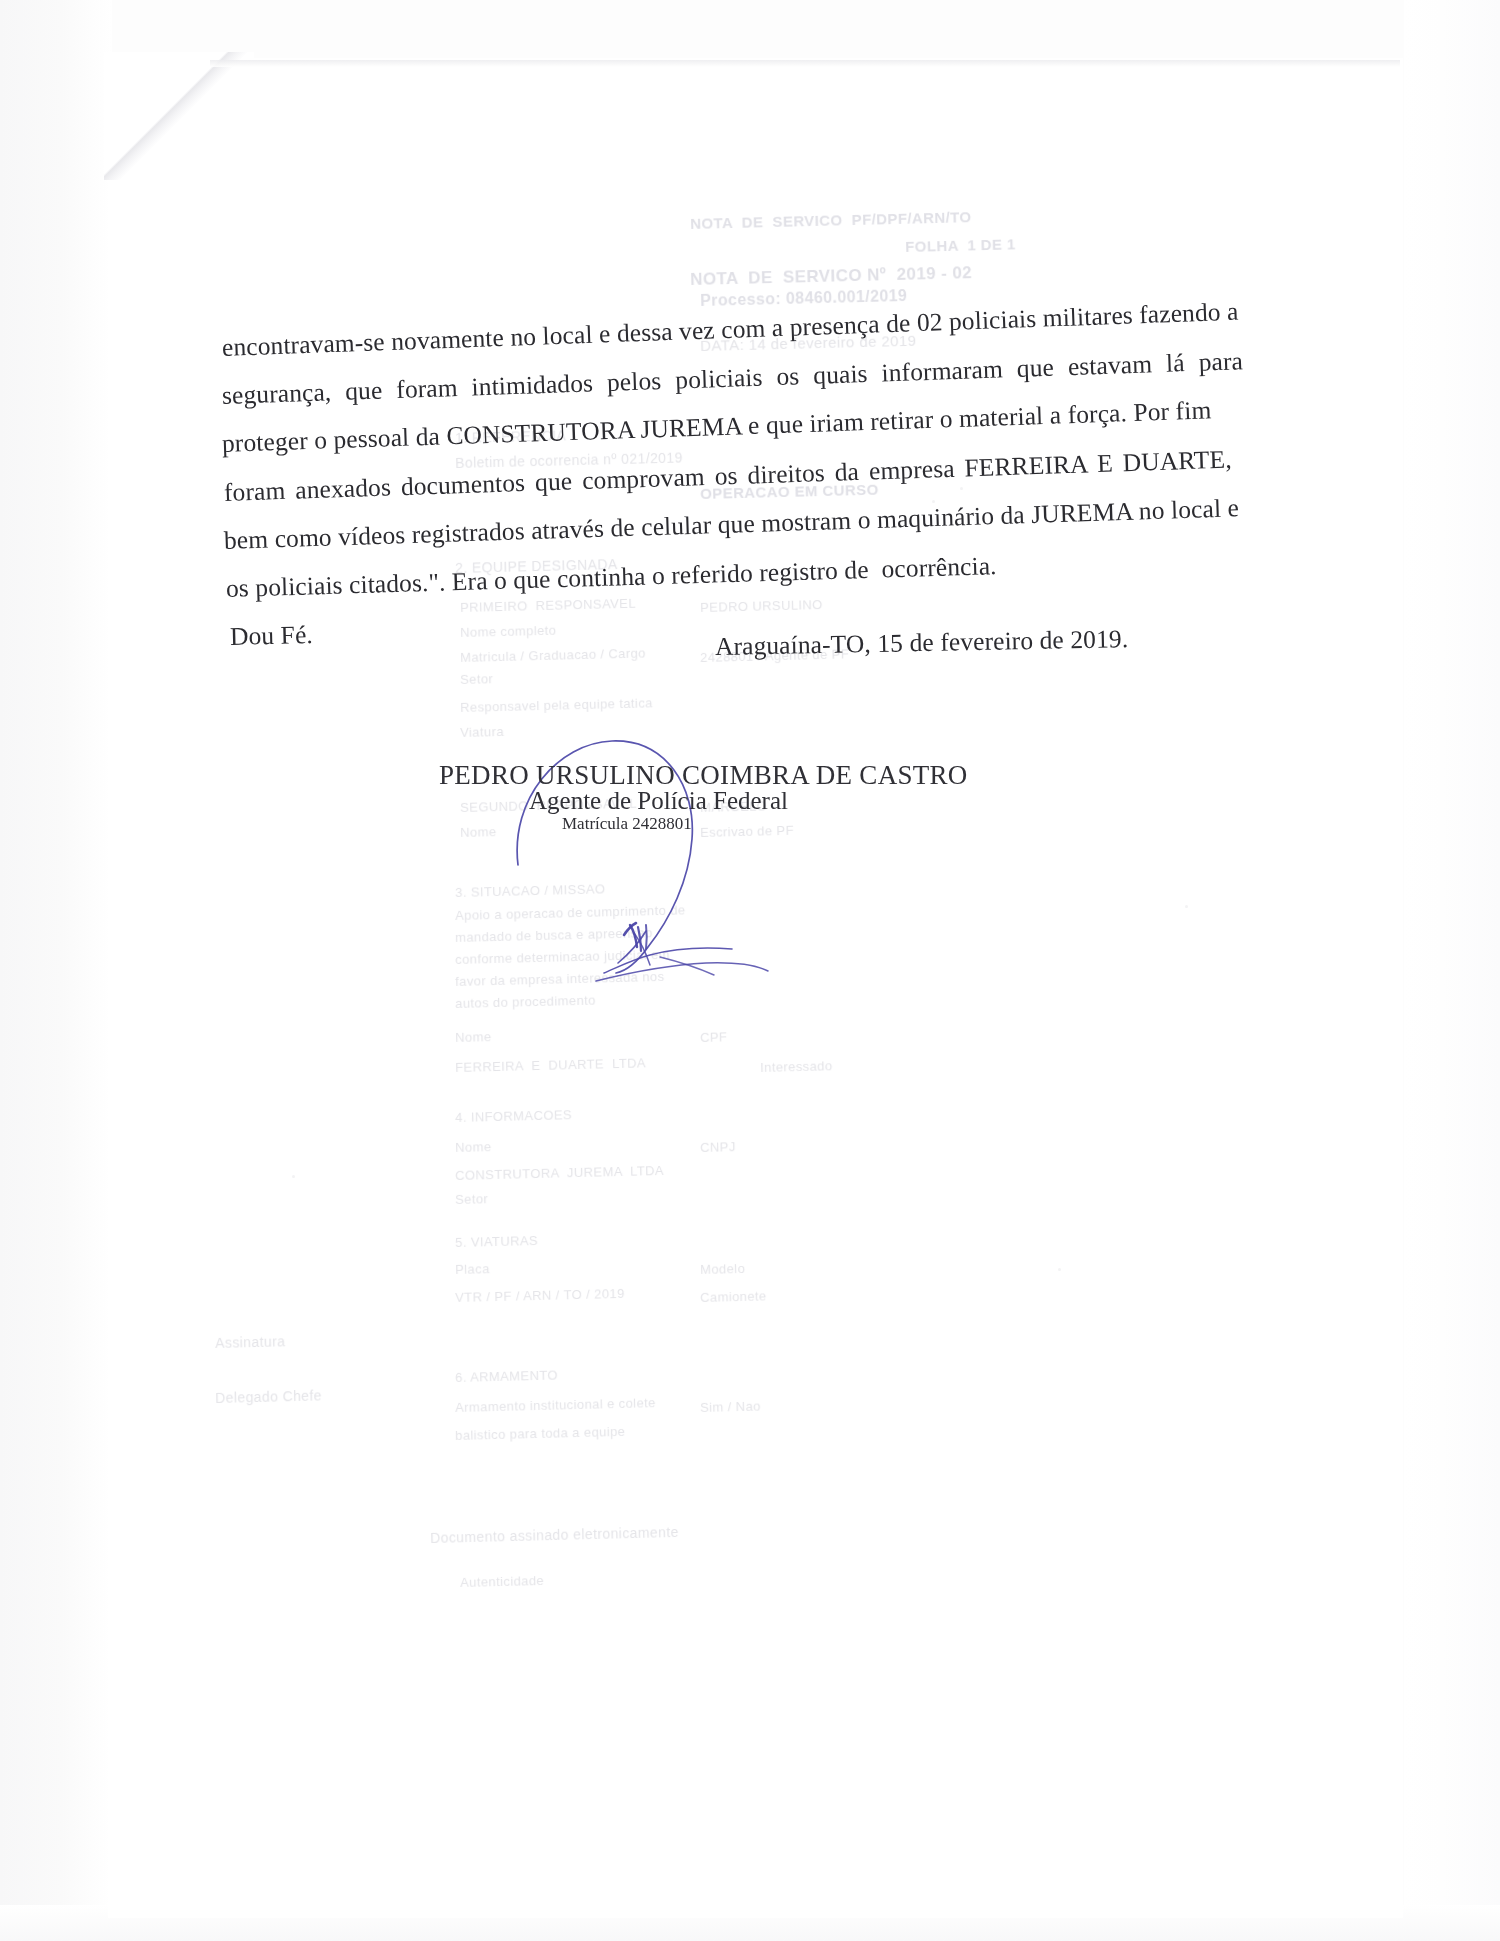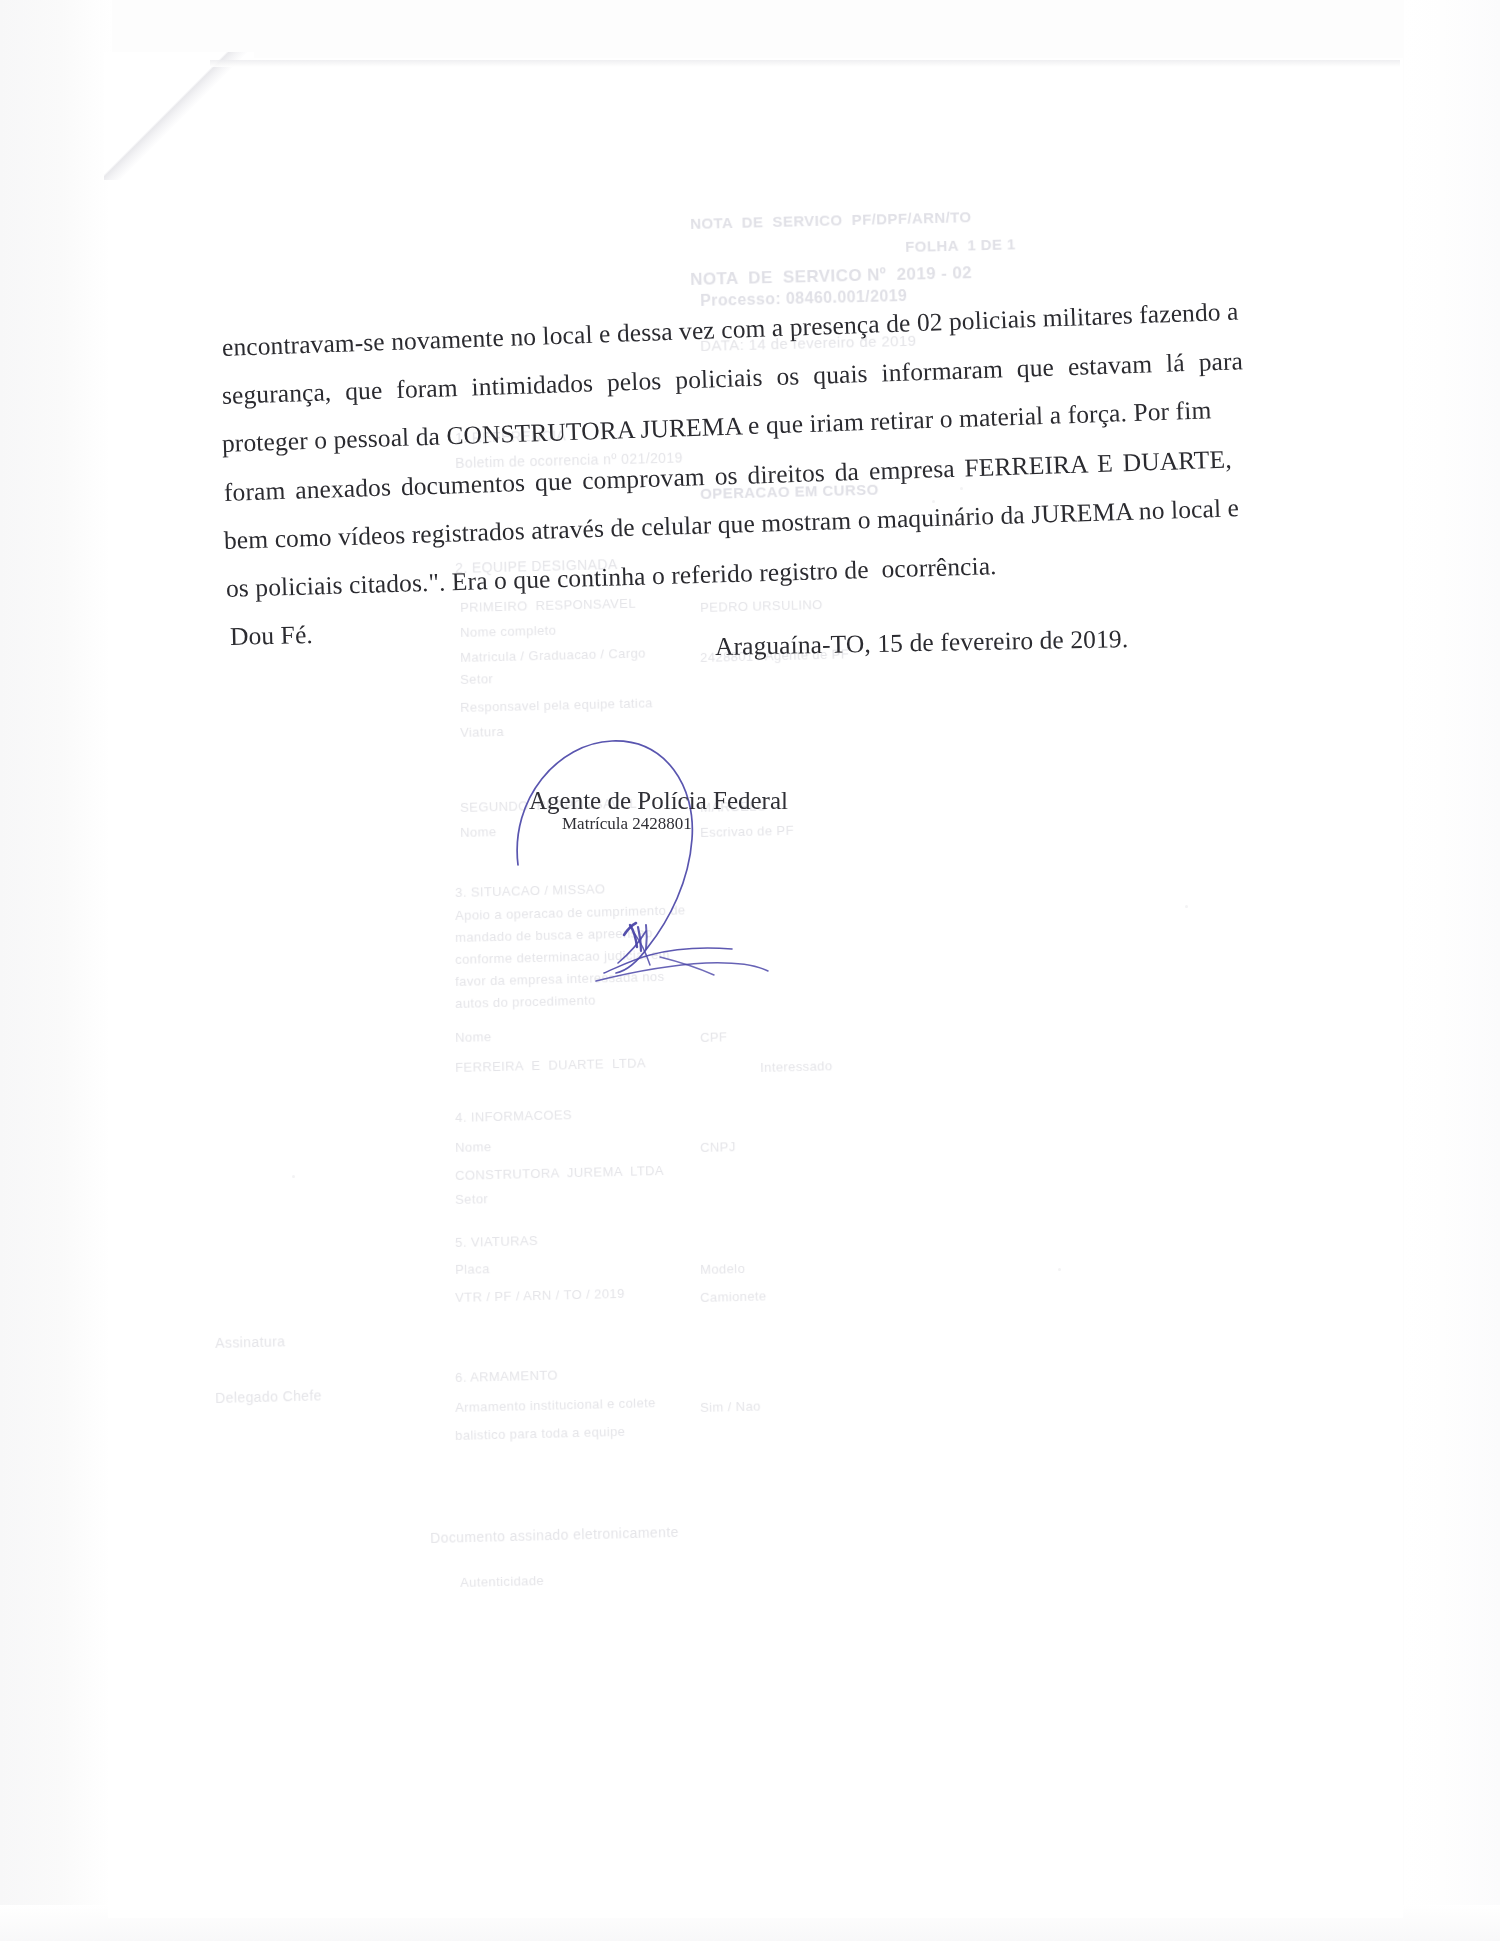--- a/index.html
+++ b/index.html
@@ -192,20 +192,21 @@
         <path d="M118 228 C 130 218, 140 206, 146 196" stroke-width="1.6" opacity=".9"></path>
         <path d="M134 198 C 140 206, 146 218, 150 230" stroke-width="1.5" opacity=".85"></path>
         <path d="M124 200 C 128 194, 132 190, 136 188" stroke-width="2.6" opacity=".95"></path>
         <path d="M130 190 C 134 196, 136 204, 137 212" stroke-width="2.4" opacity=".95"></path>
         <path d="M138 192 C 140 200, 141 208, 141 216" stroke-width="2.2" opacity=".9"></path>
         <path d="M146 190 C 147 198, 147 206, 146 214" stroke-width="2" opacity=".85"></path>
         <path d="M160 222 C 176 226, 196 232, 214 240" stroke-width="1.4" opacity=".8"></path>
       </g>
     </svg>
 
+    <div class="sigblock" id="sig-name" style="left:439px; top:760px;">PEDRO URSULINO COIMBRA DE CASTRO</div>
 
     <div class="sigblock" id="sig-role" style="left:529px; top:787px;">Agente de Polícia Federal</div>
 
     <div class="sigblock" id="sig-mat" style="left:562px; top:814px;">Matrícula 2428801</div>
   </div>
 <div class="speck" style="left: 960px; top: 487px; width: 3px; height: 3px;"></div>
     <div class="speck" style="left: 932px; top: 500px; width: 3px; height: 3px;"></div>
     <div class="speck" style="left: 1058px; top: 1268px; width: 3px; height: 3px;"></div>
     <div class="speck" style="left: 292px; top: 1175px; width: 3px; height: 3px;"></div>
     <div class="speck" style="left: 1185px; top: 905px; width: 3px; height: 3px;"></div>

